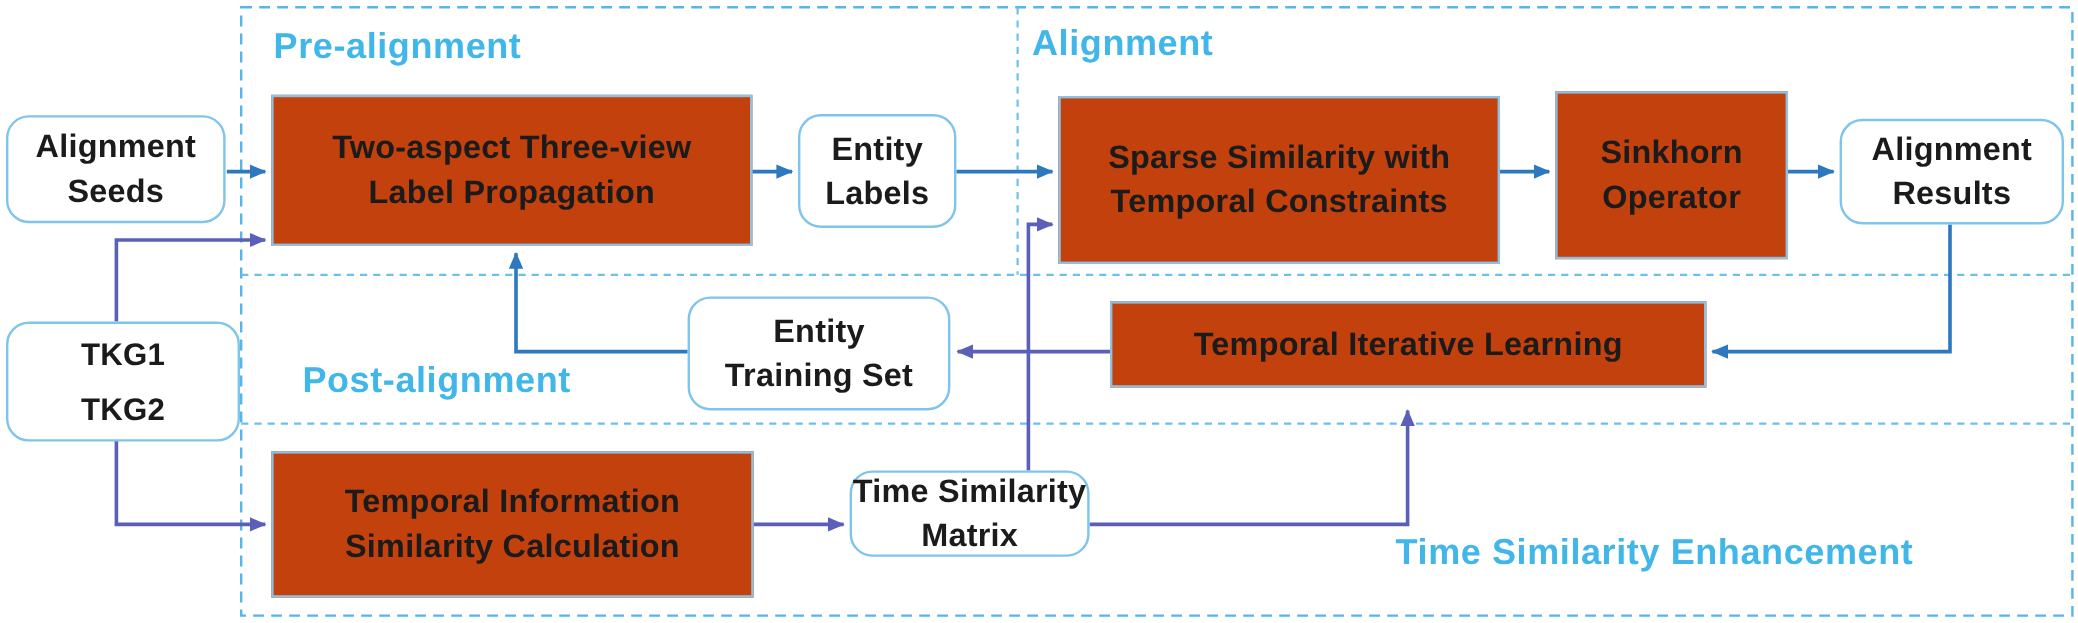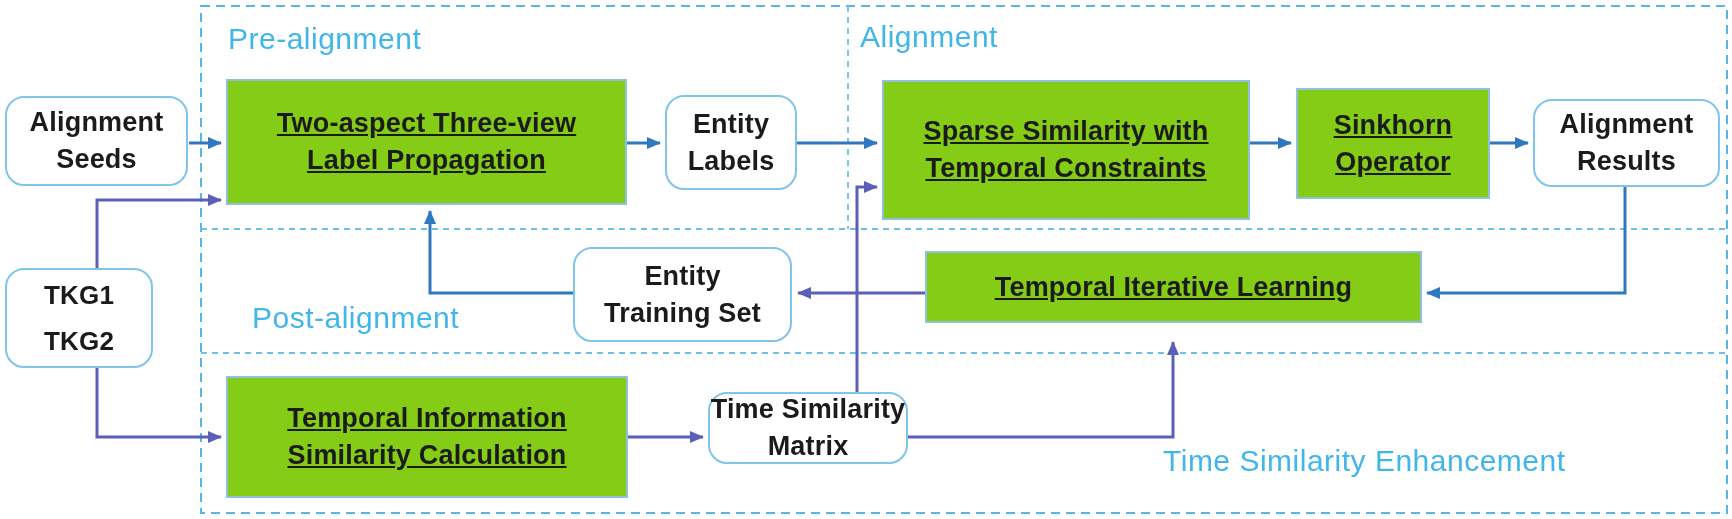--- a/index.html
+++ b/index.html
@@ -14,26 +14,26 @@
   .node{
     position:absolute;
     display:flex;flex-direction:column;justify-content:center;align-items:center;
     text-align:center;
     font-weight:700;color:#1b1b1b;
     font-size:27px;line-height:37px;
     box-sizing:border-box;
     letter-spacing:0.2px;
     z-index:3;
   }
-  .node.filled{background:#84cc16;border:2px solid #8fc0e0;text-decoration:underline;}
+  .node.filled{background:#c2410c;border:2px solid #8fc0e0;}
   .node.terminal{background:#ffffff;border:2px solid #7fc4ea;border-radius:19px;}
   .node.tall{line-height:46px;font-size:26px;}
   .section-label{
     position:absolute;
-    font-weight:400;font-size:30px;line-height:34px;
+    font-weight:700;font-size:30px;line-height:34px;
     color:#41b6e8;letter-spacing:0.5px;
     z-index:2;white-space:nowrap;
   }
 </style>
 </head>
 <body>
 
 <div id="canvas">
 
   <svg id="wires" width="1732" height="519" viewBox="0 0 1732 519" xmlns="http://www.w3.org/2000/svg">
@@ -70,41 +70,41 @@
   <div class="section-label" style="left:228px;top:22px">Pre-alignment</div>
   <div class="section-label" style="left:860px;top:20px">Alignment</div>
   <div class="section-label" style="left:252px;top:301px">Post-alignment</div>
   <div class="section-label" style="left:1163px;top:444px">Time Similarity Enhancement</div>
 
   <div class="node terminal" style="left:5px;top:96px;width:183px;height:90px">
     <span>Alignment</span>
     <span>Seeds</span>
   </div>
 
-  <div class="node terminal tall" style="left:5px;top:268px;width:148px;height:100px">
+  <div class="node terminal tall" style="left:5px;top:268px;width:195px;height:100px">
     <span>TKG1</span>
     <span>TKG2</span>
   </div>
 
   <div class="node filled" style="left:226px;top:79px;width:401px;height:126px">
     <span>Two-aspect Three-view</span>
     <span>Label Propagation</span>
   </div>
 
   <div class="node terminal" style="left:665px;top:95px;width:132px;height:95px">
     <span>Entity</span>
     <span>Labels</span>
   </div>
 
   <div class="node filled" style="left:882px;top:80px;width:368px;height:140px">
     <span>Sparse Similarity with</span>
     <span>Temporal Constraints</span>
   </div>
 
-  <div class="node filled" style="left:1296px;top:88px;width:194px;height:111px">
+  <div class="node filled" style="left:1296px;top:76px;width:194px;height:140px">
     <span>Sinkhorn</span>
     <span>Operator</span>
   </div>
 
   <div class="node terminal" style="left:1533px;top:99px;width:187px;height:88px">
     <span>Alignment</span>
     <span>Results</span>
   </div>
 
   <div class="node terminal" style="left:573px;top:247px;width:219px;height:95px">

